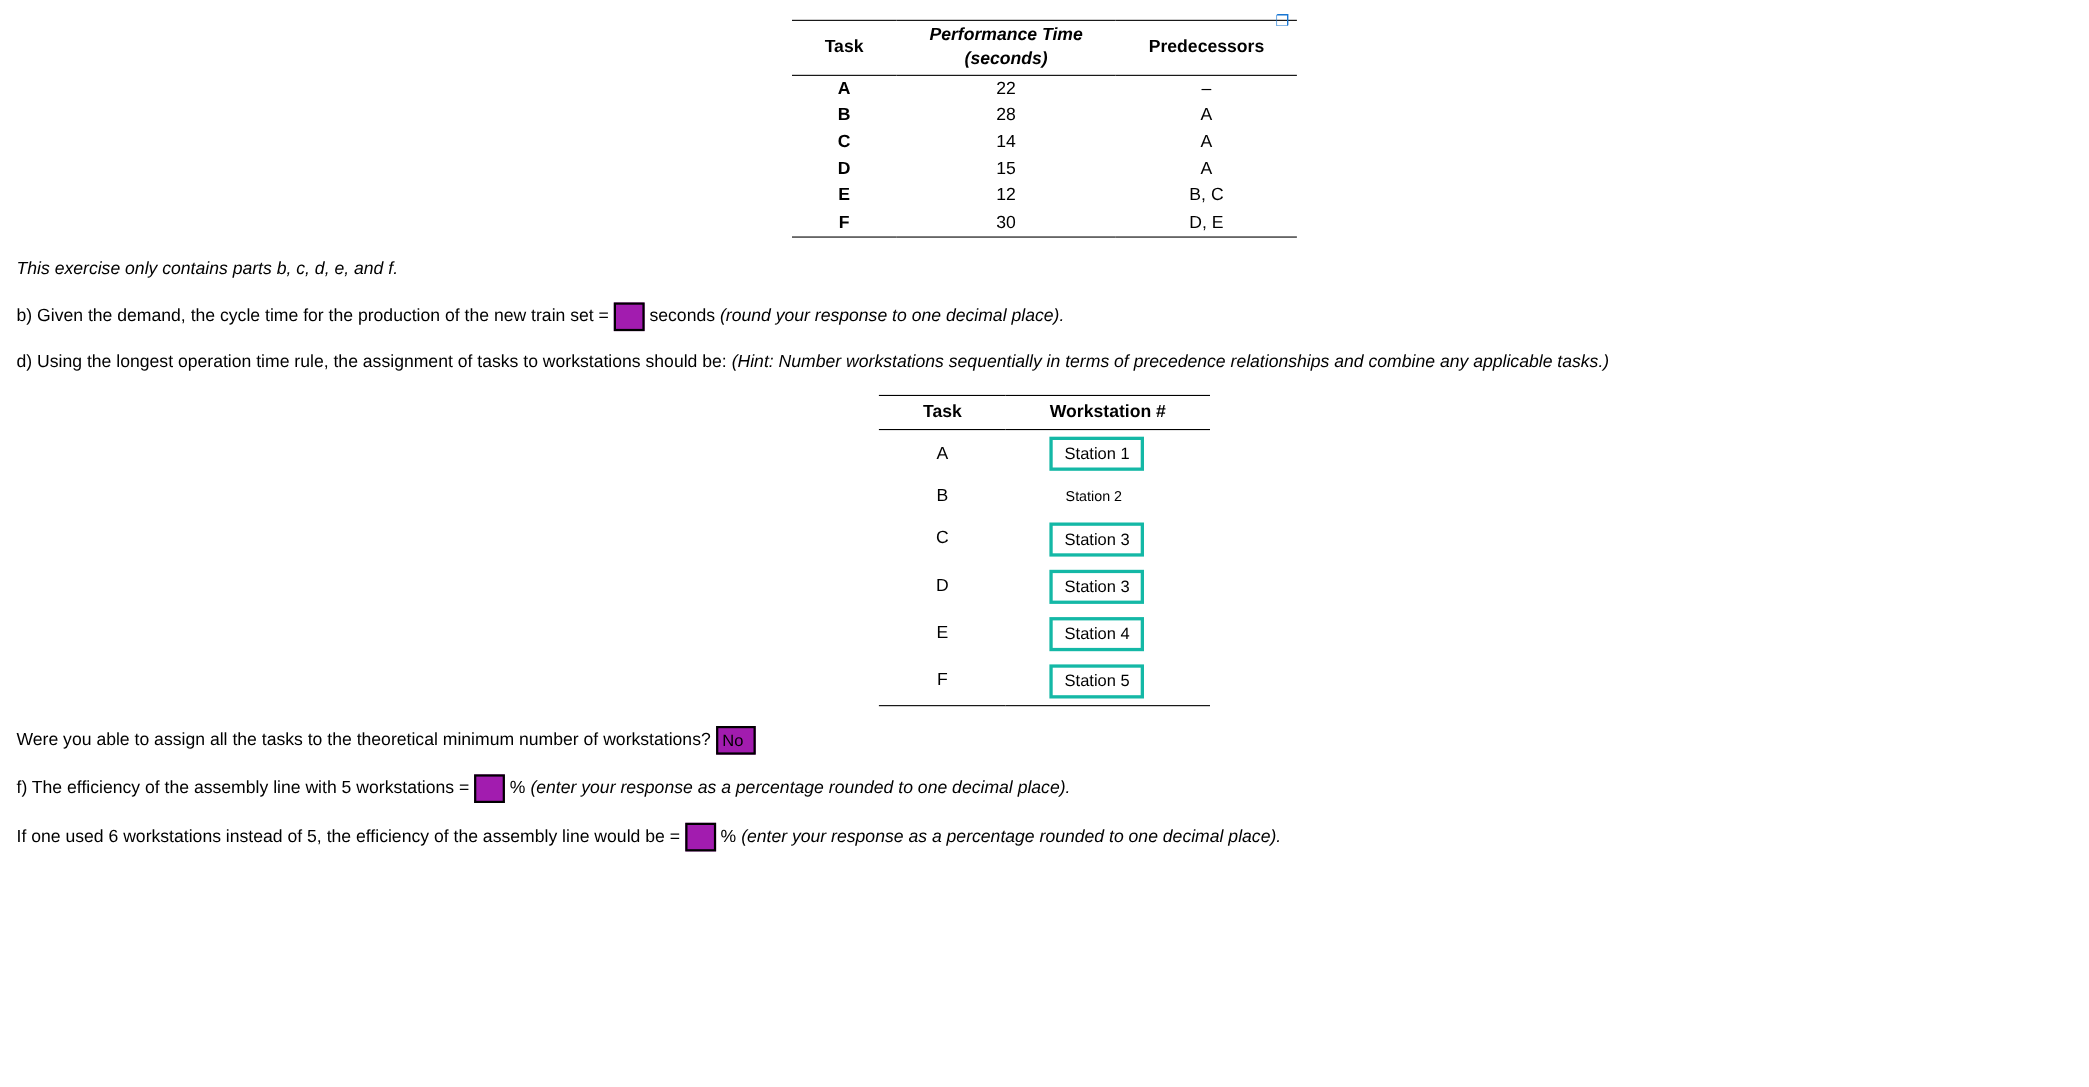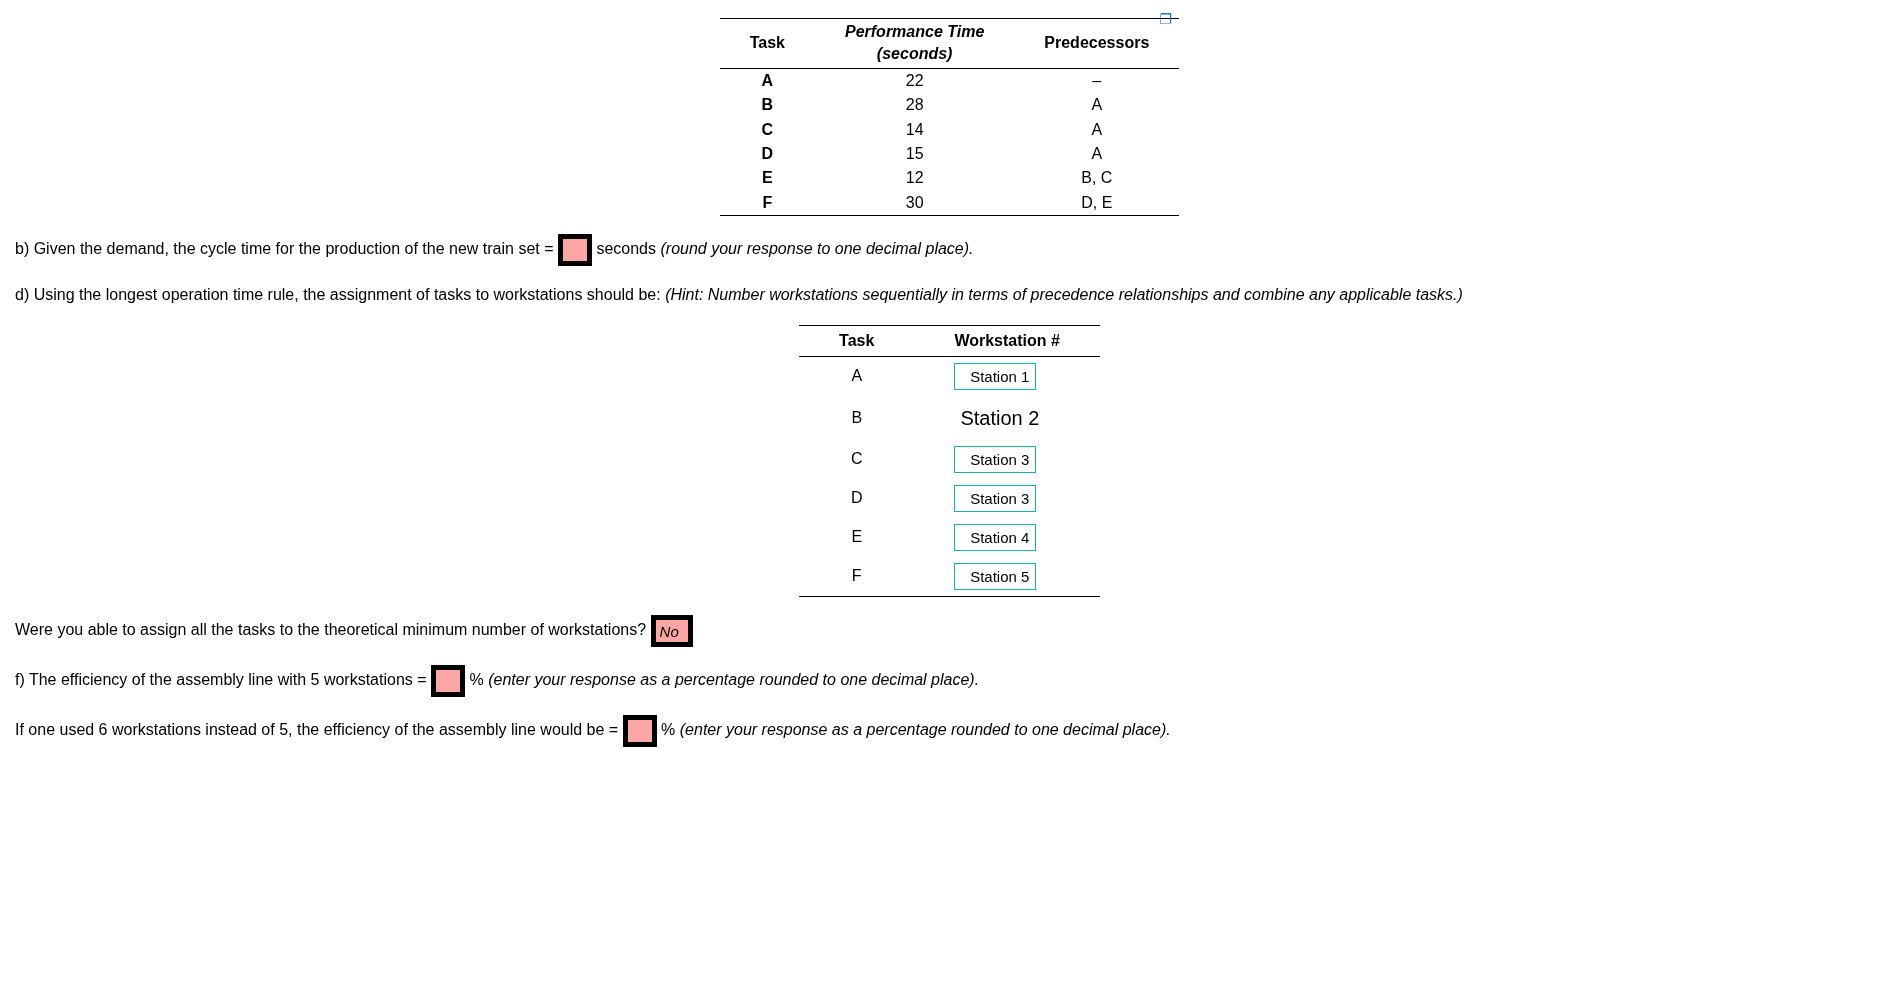--- a/index.html
+++ b/index.html
@@ -12,28 +12,27 @@
       line-height: 1.4;
     }
     .question-part {
       margin: 18px 0;
     }
     .italic {
       font-style: italic;
     }
     .input-box {
       display: inline-block;
-      border: 5px solid #000000;
+      border: 2px solid #000000;
       min-width: 18px;
       height: 20px;
       padding: 1px 4px;
       vertical-align: middle;
-      background: #fca5a5;
+      background: #a21caf;
       font-size: 15px;
-      font-style: italic;
     }
     .input-box-small {
       min-width: 16px;
     }
     table {
       border-collapse: collapse;
       margin: 16px auto;
     }
     .task-table {
       margin-top: 8px;
@@ -66,32 +65,32 @@
     .assign-table td {
       padding: 6px 40px;
       text-align: center;
       vertical-align: middle;
     }
     .assign-table tr.lr td {
       border-bottom: 1px solid #000;
     }
     .station-box {
       display: inline-block;
-      border: 1px solid #14b8a6;
+      border: 3px solid #14b8a6;
       padding: 2px 6px;
       min-width: 68px;
-      text-align: right;
+      text-align: center;
       font-size: 15px;
     }
     .station-text {
       display: inline-block;
       padding: 2px 6px;
       min-width: 68px;
-      text-align: left;
-      font-size: 20px;
+      text-align: center;
+      font-size: 13px;
     }
     .copy-icon {
       color: #1976d2;
       font-size: 14px;
       margin-left: 10px;
     }
     .top-container {
       position: relative;
     }
     .top-table-wrap {
@@ -146,20 +145,21 @@
         <tr class="lastrow">
           <td style="font-weight:bold">F</td>
           <td>30</td>
           <td>D, E</td>
         </tr>
       </tbody>
     </table>
     <span class="copy-icon icon-pos" style="left:calc(50% + 200px);">❐</span>
   </div>
 
+  <div class="question-part italic">This exercise only contains parts b, c, d, e, and f.</div>
 
   <div class="question-part">
     <span>b) Given the demand, the cycle time for the production of the new train set = </span>
     <span class="input-box input-box-small"></span>
     <span> seconds </span>
     <span class="italic">(round your response to one decimal place).</span>
   </div>
 
 
   <div class="question-part">

